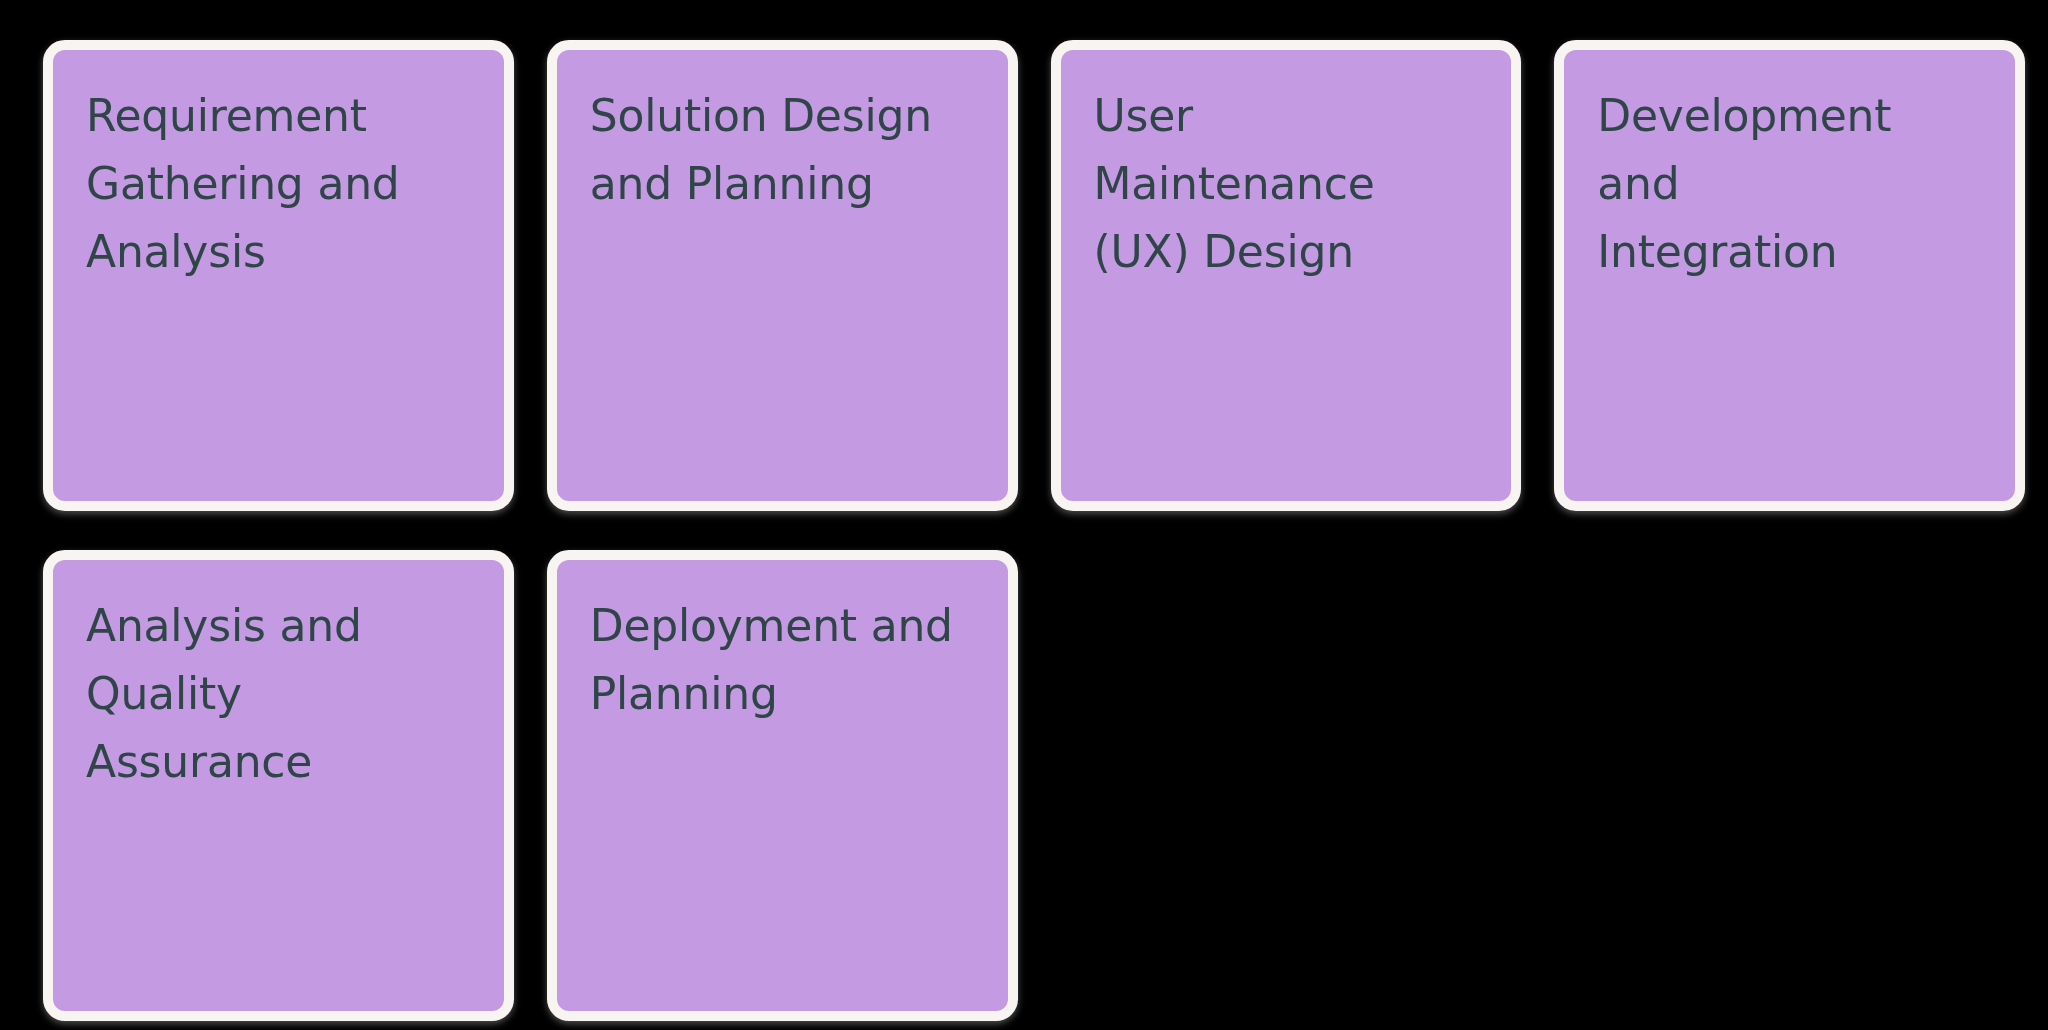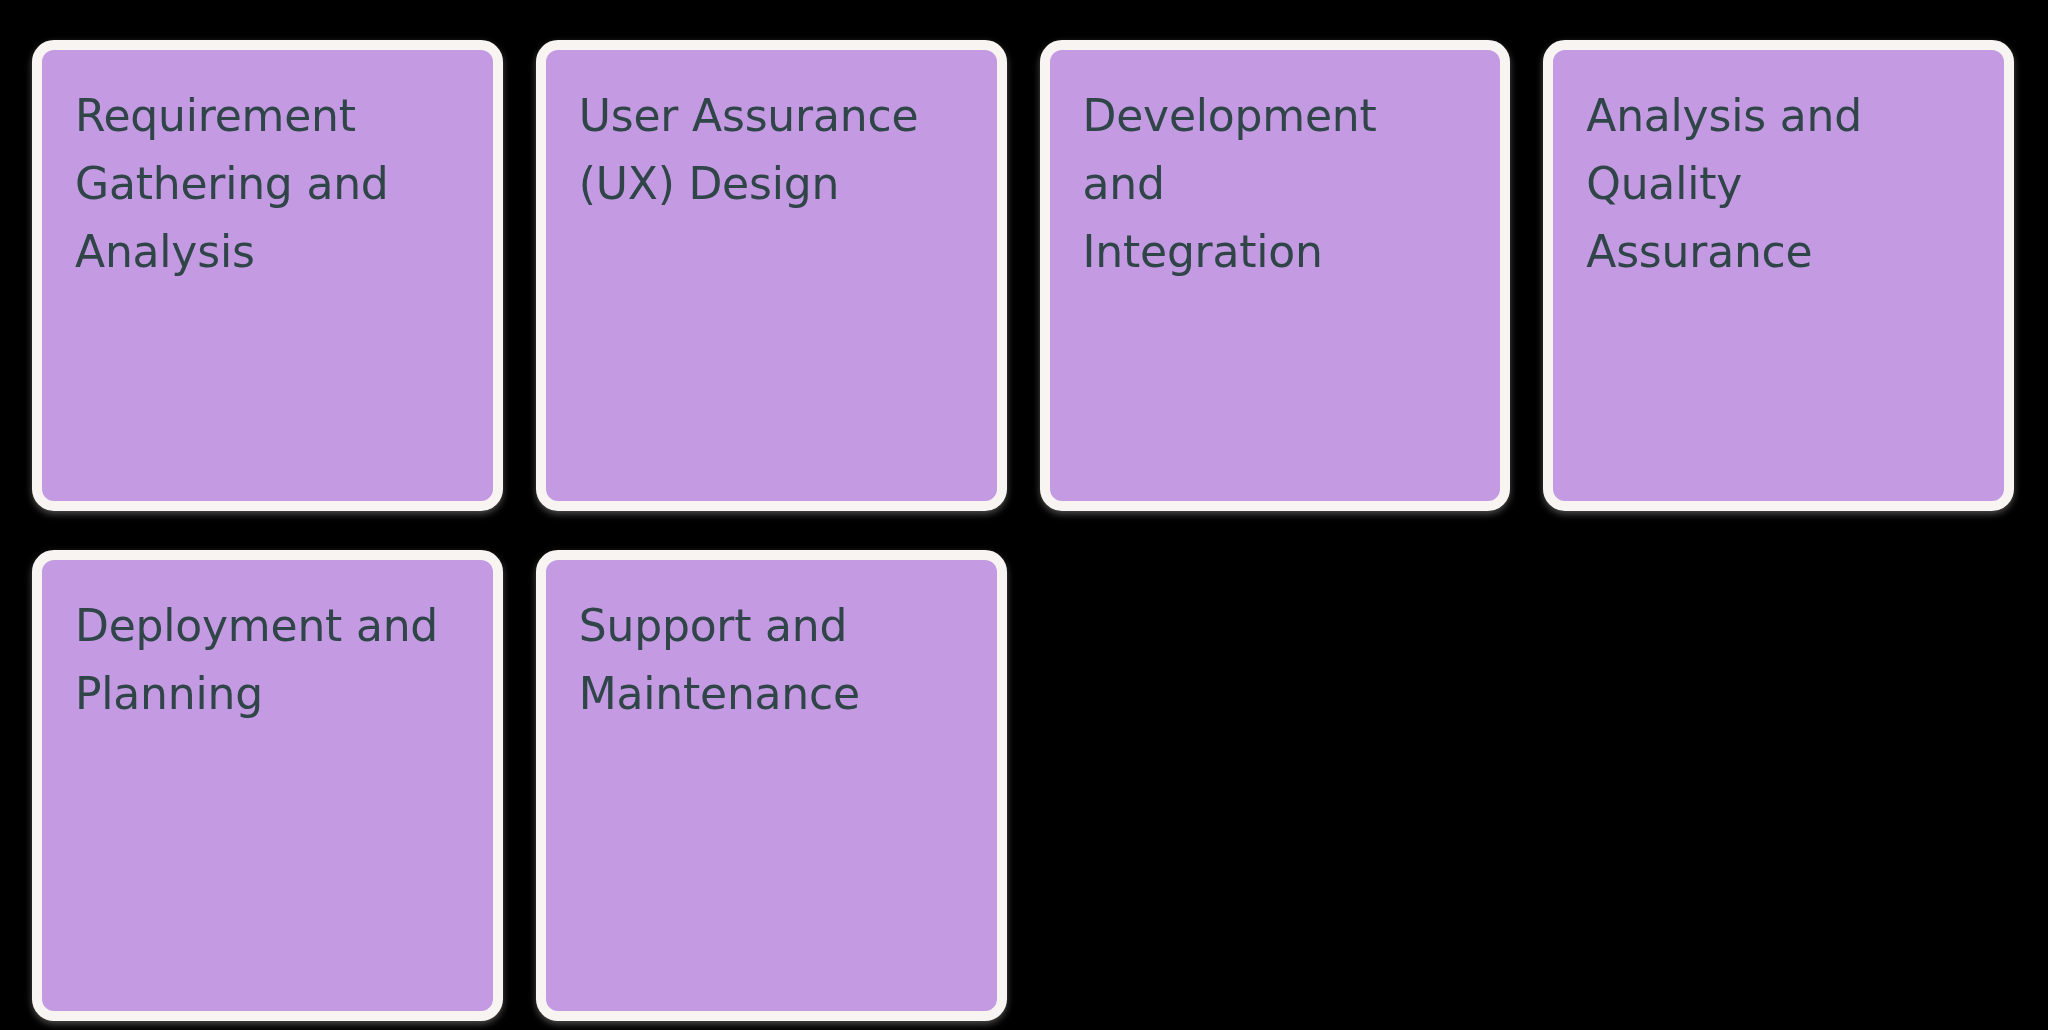--- a/index.html
+++ b/index.html
@@ -13,21 +13,21 @@
     overflow: hidden;
     font-family: "DejaVu Sans", sans-serif;
   }
 
   #board {
     position: relative;
     width: 2048px;
     height: 1030px;
     background: #000000;
     box-sizing: border-box;
-    padding: 40px 33px 17px 32px;
+    padding: 40px 33px 17px 43px;
   }
 
   .grid {
     display: grid;
     grid-template-columns: repeat(4, 1fr);
     grid-template-rows: repeat(2, 471px);
     column-gap: 33px;
     row-gap: 39px;
     width: 1982px;
     height: 981px;
@@ -66,45 +66,45 @@
 
 <div id="board">
   <div class="grid">
 
     <div class="card">
       <span class="card-label">Requirement
 Gathering and
 Analysis</span>
     </div>
 
+    <div class="card">
+      <span class="card-label">Solution Design
+and Planning</span>
+    </div>
 
     <div class="card">
-      <span class="card-label">User Assurance
+      <span class="card-label">User Maintenance
 (UX) Design</span>
     </div>
 
     <div class="card">
       <span class="card-label">Development and
 Integration</span>
     </div>
 
     <div class="card">
       <span class="card-label">Analysis and
 Quality
 Assurance</span>
     </div>
 
     <div class="card">
       <span class="card-label">Deployment and
 Planning</span>
     </div>
 
-    <div class="card">
-      <span class="card-label">Support and
-Maintenance</span>
-    </div>
 
     <div class="card is-empty">
       <span class="card-label"></span>
     </div>
 
   </div>
 </div>
 
 </body></html>

